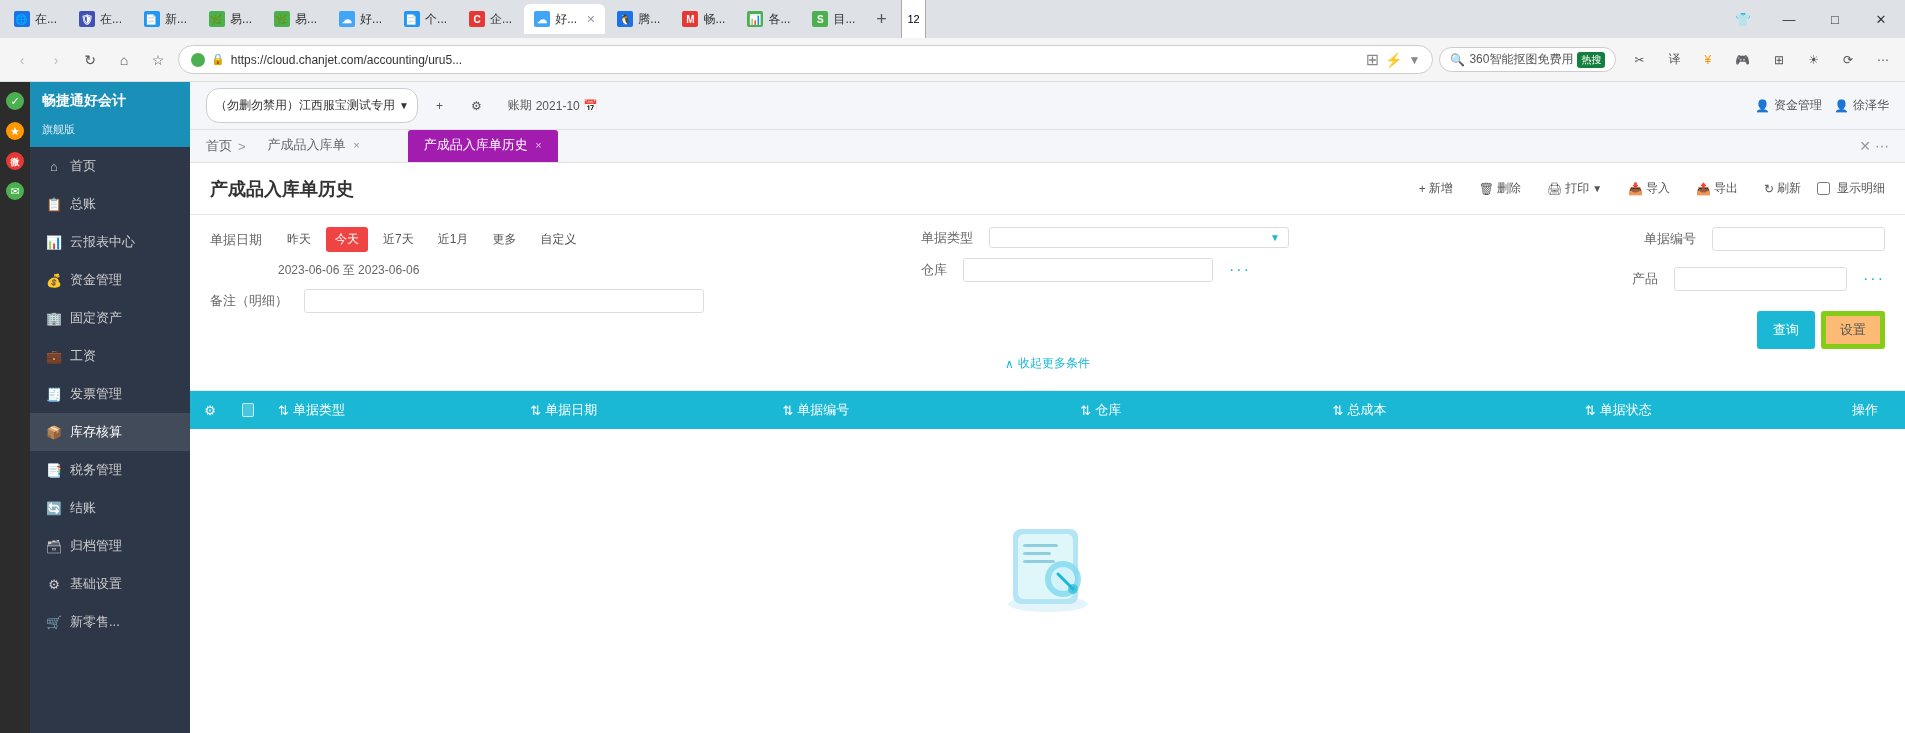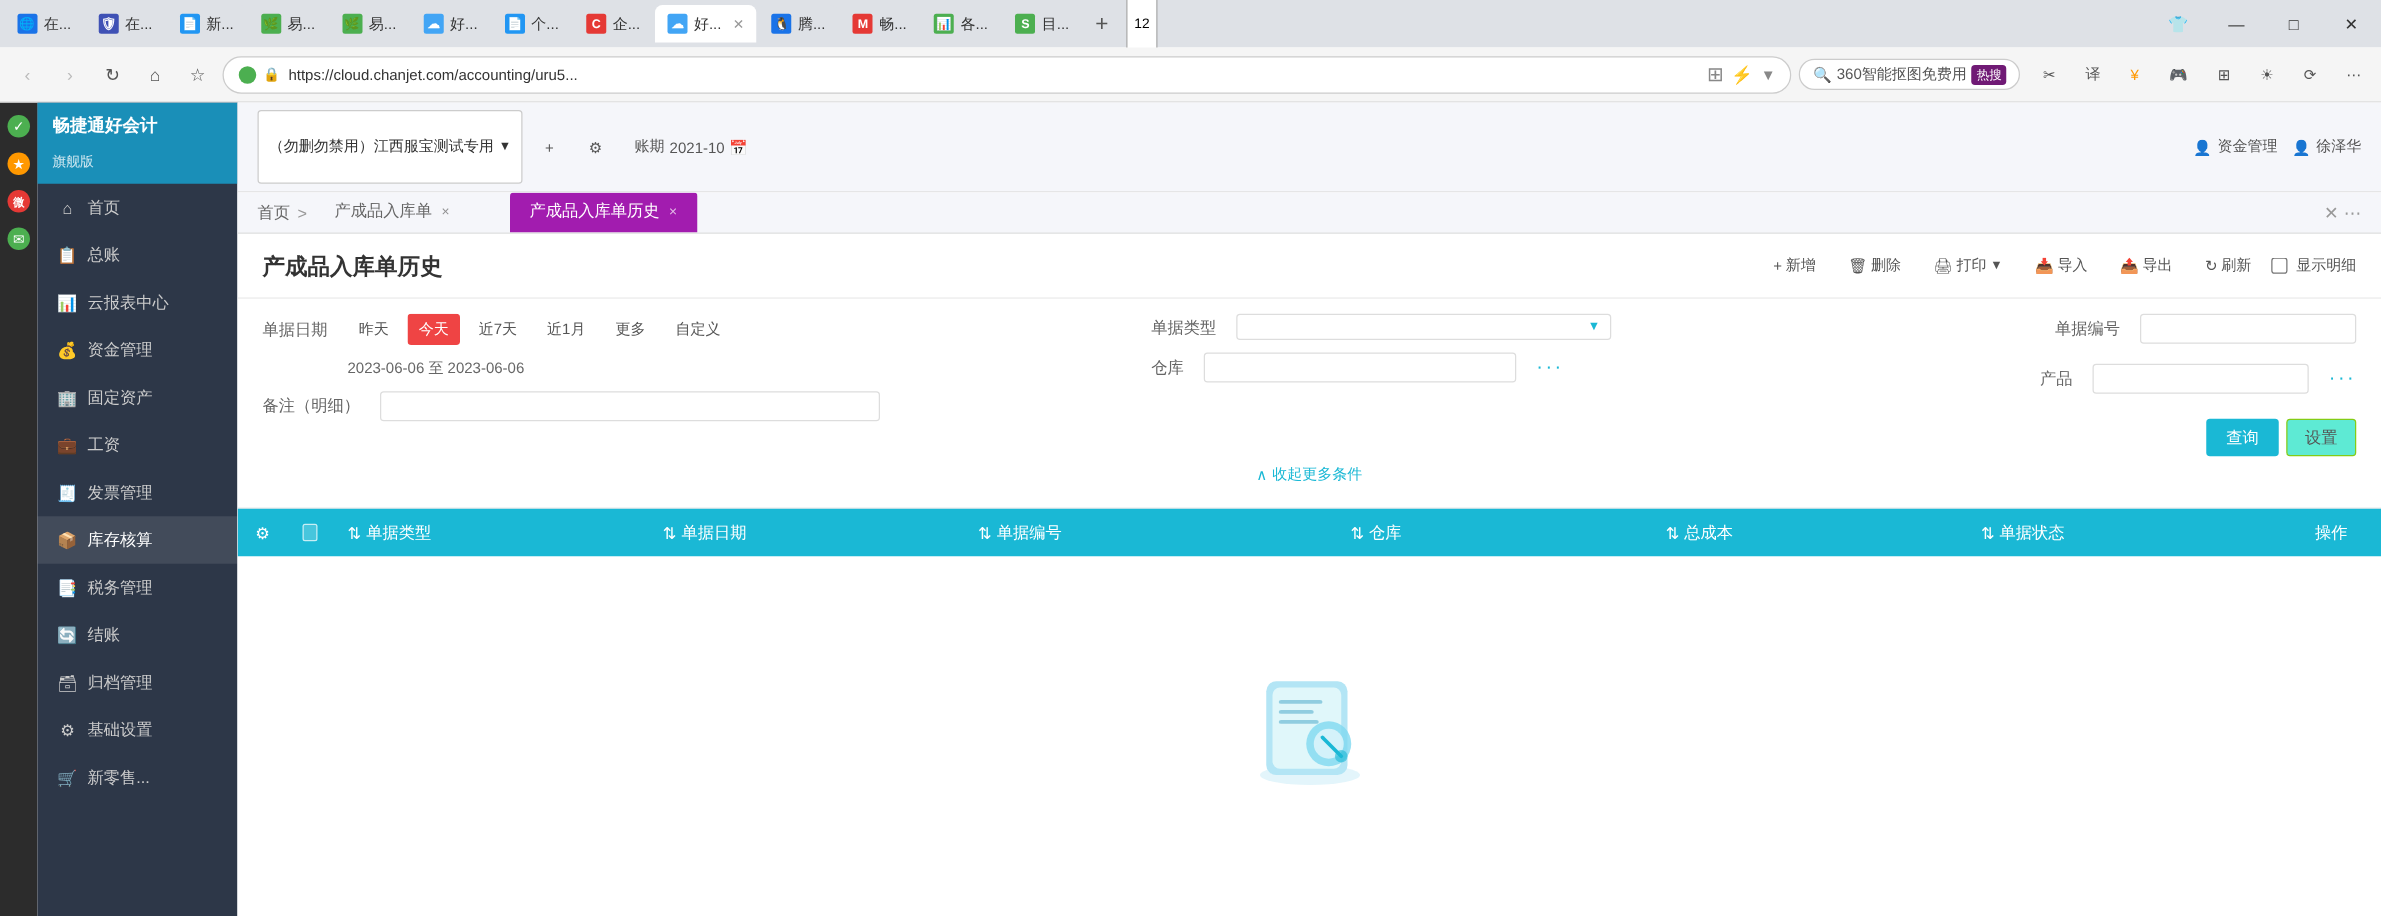--- a/index.html
+++ b/index.html
@@ -22,21 +22,21 @@
     
     .address-bar { display: flex; align-items: center; height: 44px; padding: 4px 8px; background: #f5f5f5; border-bottom: 1px solid #ddd; gap: 6px; flex-shrink: 0; }
     .nav-btn { width: 28px; height: 28px; display: flex; align-items: center; justify-content: center; border-radius: 50%; cursor: pointer; color: #555; font-size: 14px; }
     .nav-btn.disabled { color: #bbb; cursor: default; }
     .url-bar { flex: 1; display: flex; align-items: center; background: #fff; border: 1px solid #ccc; border-radius: 20px; padding: 4px 12px; gap: 6px; }
     .url-text { font-size: 12px; color: #333; flex: 1; }
     .url-icon { width: 14px; height: 14px; background: #4CAF50; border-radius: 50%; display: flex; align-items: center; justify-content: center; }
     .toolbar-icons { display: flex; align-items: center; gap: 8px; margin-left: 4px; }
     .toolbar-icon { padding: 4px 8px; font-size: 12px; cursor: pointer; color: #555; display: flex; align-items: center; gap: 3px; }
     .search-box { display: flex; align-items: center; background: #fff; border: 1px solid #ccc; border-radius: 15px; padding: 3px 10px; font-size: 12px; color: #555; gap: 4px; }
-    .hot-badge { background: #701a75; color: #fff; font-size: 10px; padding: 1px 4px; border-radius: 3px; }
+    .hot-badge { background: #15803d; color: #fff; font-size: 10px; padding: 1px 4px; border-radius: 3px; }
 
     
     .app-layout { display: flex; flex: 1; overflow: hidden; }
 
     
     .app-sidebar { width: 30px; background: #2c2c2c; display: flex; flex-direction: column; align-items: center; padding: 6px 0; gap: 4px; flex-shrink: 0; }
     .app-icon { width: 26px; height: 26px; display: flex; align-items: center; justify-content: center; cursor: pointer; border-radius: 4px; }
 
     
     .nav-sidebar { width: 160px; background: #2d3748; display: flex; flex-direction: column; flex-shrink: 0; }
@@ -45,21 +45,21 @@
     .nav-header-sub { color: rgba(255,255,255,0.8); font-size: 11px; margin-top: 12px; }
     .nav-item { display: flex; align-items: center; gap: 8px; padding: 10px 16px; cursor: pointer; color: #ccc; font-size: 13px; }
     .nav-item.active { background: rgba(255,255,255,0.1); color: #fff; }
     .nav-icon { width: 16px; height: 16px; display: flex; align-items: center; justify-content: center; flex-shrink: 0; }
 
     
     .main-content { flex: 1; display: flex; flex-direction: column; overflow: hidden; background: #f5f6fa; }
 
     
     .content-topbar { display: flex; align-items: center; padding: 6px 16px; background: #f5f6fa; border-bottom: 1px solid #e0e0e0; gap: 8px; flex-shrink: 0; }
-    .company-select { display: flex; align-items: center; gap: 4px; padding: 20px 8px; border: 1px solid #ccc; border-radius: 3px; background: #fff; cursor: pointer; font-size: 12px; color: #333; }
+    .company-select { display: flex; align-items: center; gap: 4px; padding: 8px 8px; border: 1px solid #ccc; border-radius: 13px; background: #fff; cursor: pointer; font-size: 12px; color: #333; }
     .period-info { display: flex; align-items: center; gap: 4px; font-size: 12px; color: #555; margin-left: 8px; }
     .topbar-right { margin-left: auto; display: flex; align-items: center; gap: 12px; }
     .user-consult { display: flex; align-items: center; gap: 4px; font-size: 12px; color: #555; cursor: pointer; }
     .user-name { font-size: 12px; color: #555; }
 
     
     .breadcrumb { display: flex; align-items: center; padding: 6px 16px; background: #f5f6fa; flex-shrink: 0; }
     .breadcrumb-item { font-size: 13px; color: #666; cursor: pointer; }
     .breadcrumb-sep { margin: 0 6px; color: #999; }
     .tab-item { padding: 6px 16px; font-size: 13px; cursor: pointer; color: #666; border-bottom: 2px solid transparent; }
@@ -102,21 +102,21 @@
     .th-cell.total-cost { flex: 1; }
     .th-cell.status { flex: 1; }
     .th-cell.operations { width: 80px; justify-content: center; }
     .checkbox-box { width: 14px; height: 14px; border: 1px solid rgba(255,255,255,0.7); border-radius: 2px; background: rgba(255,255,255,0.2); }
 
     
     .empty-state { display: flex; flex-direction: column; align-items: center; justify-content: center; padding: 80px 0; }
 
     
     .query-btn { background: #1ab8d5; color: #fff; border: none; padding: 6px 16px; border-radius: 3px; cursor: pointer; font-size: 13px; }
-    .settings-btn { background: #5eead4; color: #555; border: 1px solid #84cc16; padding: 5px 14px; border-radius: 3px; cursor: pointer; font-size: 13px; }
+    .settings-btn { background: #fdba74; color: #555; border: 5px solid #84cc16; padding: 5px 14px; border-radius: 3px; cursor: pointer; font-size: 13px; }
   </style>
 </head>
 <body>
 
 <div class="browser-chrome">
 
   <div class="tab-bar">
     <div class="tab">
       <div class="tab-icon" style="background:#1a73e8;">
           <span style="color:#fff;font-size:10px;">🌐</span>

